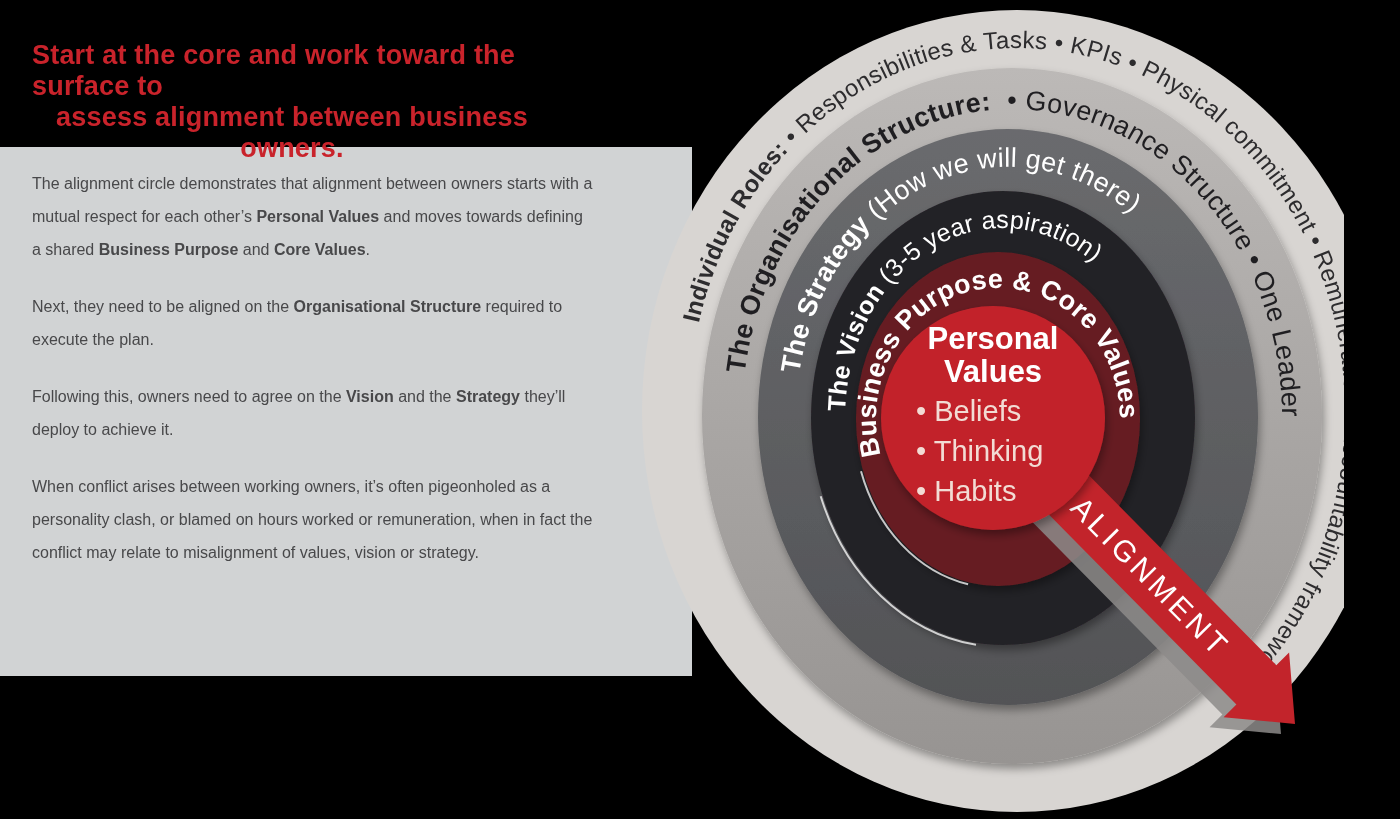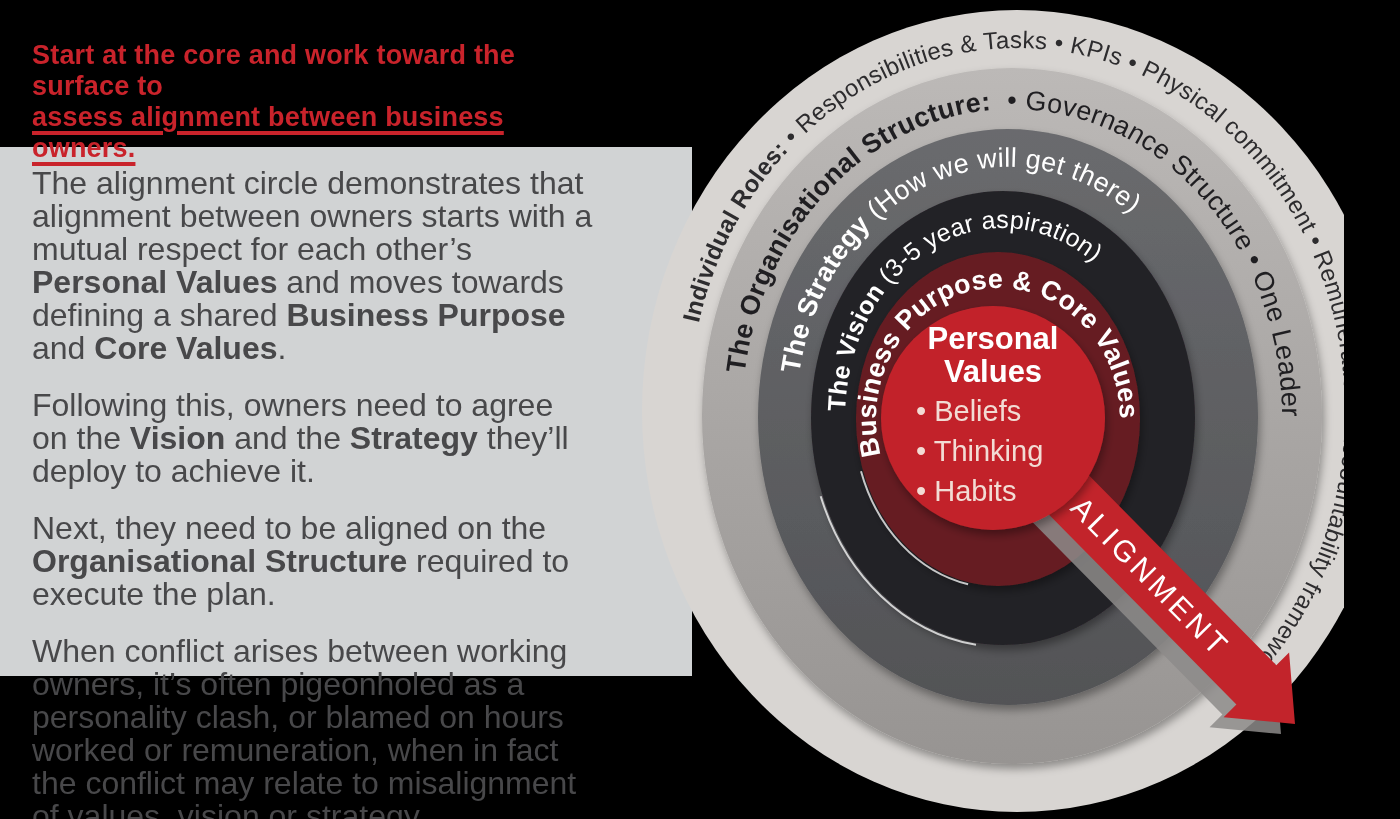--- a/index.html
+++ b/index.html
@@ -15,36 +15,36 @@
     position:absolute;
     left:32px;top:40px;
     width:520px;
     font-size:27px;
     font-weight:bold;
     line-height:31px;
     letter-spacing:.2px;
     z-index:3;
   }
   .heading .u{
-    text-decoration:underline;
     text-decoration-thickness:4px;
     text-underline-offset:5px;
+    text-align:center;
   }
   
   .panel{
     position:absolute;
     left:0;top:147px;
     width:692px;height:529px;
     box-sizing:border-box;
     padding:20px 96px 0 32px;
     z-index:1;
   }
   .panel p{
     margin:0 0 24px 0;
-    font-size:32px;
+    font-size:16px;
     line-height:33px;
   }
   .panel p strong{font-weight:bold;}
   
   .diagram{
     position:absolute;
     left:0;top:0;
     width:1400px;height:819px;
     z-index:2;
   }
@@ -55,22 +55,22 @@
 
 <div class="stage">
 
   <header class="heading" style="color: rgb(201, 35, 43);">
     <div>Start at the core and work toward the surface to</div>
     <div class="u">assess alignment between business owners.</div>
   </header>
 
   <aside class="panel" id="panel" style="background: rgb(209, 211, 212); color: rgb(72, 72, 74);">
       <p><span>The alignment circle demonstrates that alignment between owners starts with a mutual respect for each other’s </span><strong>Personal Values</strong><span> and moves towards defining a shared </span><strong>Business Purpose</strong><span> and </span><strong>Core Values</strong><span>.</span></p>
+      <p><span>Next, they need to be aligned on the </span><strong>Organisational Structure</strong><span> required to execute the plan.</span></p>
       <p><span>Following this, owners need to agree on the </span><strong>Vision</strong><span> and the </span><strong>Strategy</strong><span> they’ll deploy to achieve it.</span></p>
-      <p><span>Next, they need to be aligned on the </span><strong>Organisational Structure</strong><span> required to execute the plan.</span></p>
       <p><span>When conflict arises between working owners, it’s often pigeonholed as a personality clash, or blamed on hours worked or remuneration, when in fact the conflict may relate to misalignment of values, vision or strategy.</span></p>
     </aside>
 
   <svg class="diagram" id="diagram" viewBox="0 0 1400 819" xmlns="http://www.w3.org/2000/svg">
       <defs>
         <filter id="ds" x="-20%" y="-20%" width="140%" height="140%">
           <feDropShadow dx="2" dy="5" stdDeviation="4" flood-color="#000" flood-opacity="0.35"></feDropShadow>
         </filter>
         <linearGradient id="grad0" x1="0" y1="0" x2="0" y2="1">
           <stop offset="0%" stop-color="#d8d5d2"></stop>

